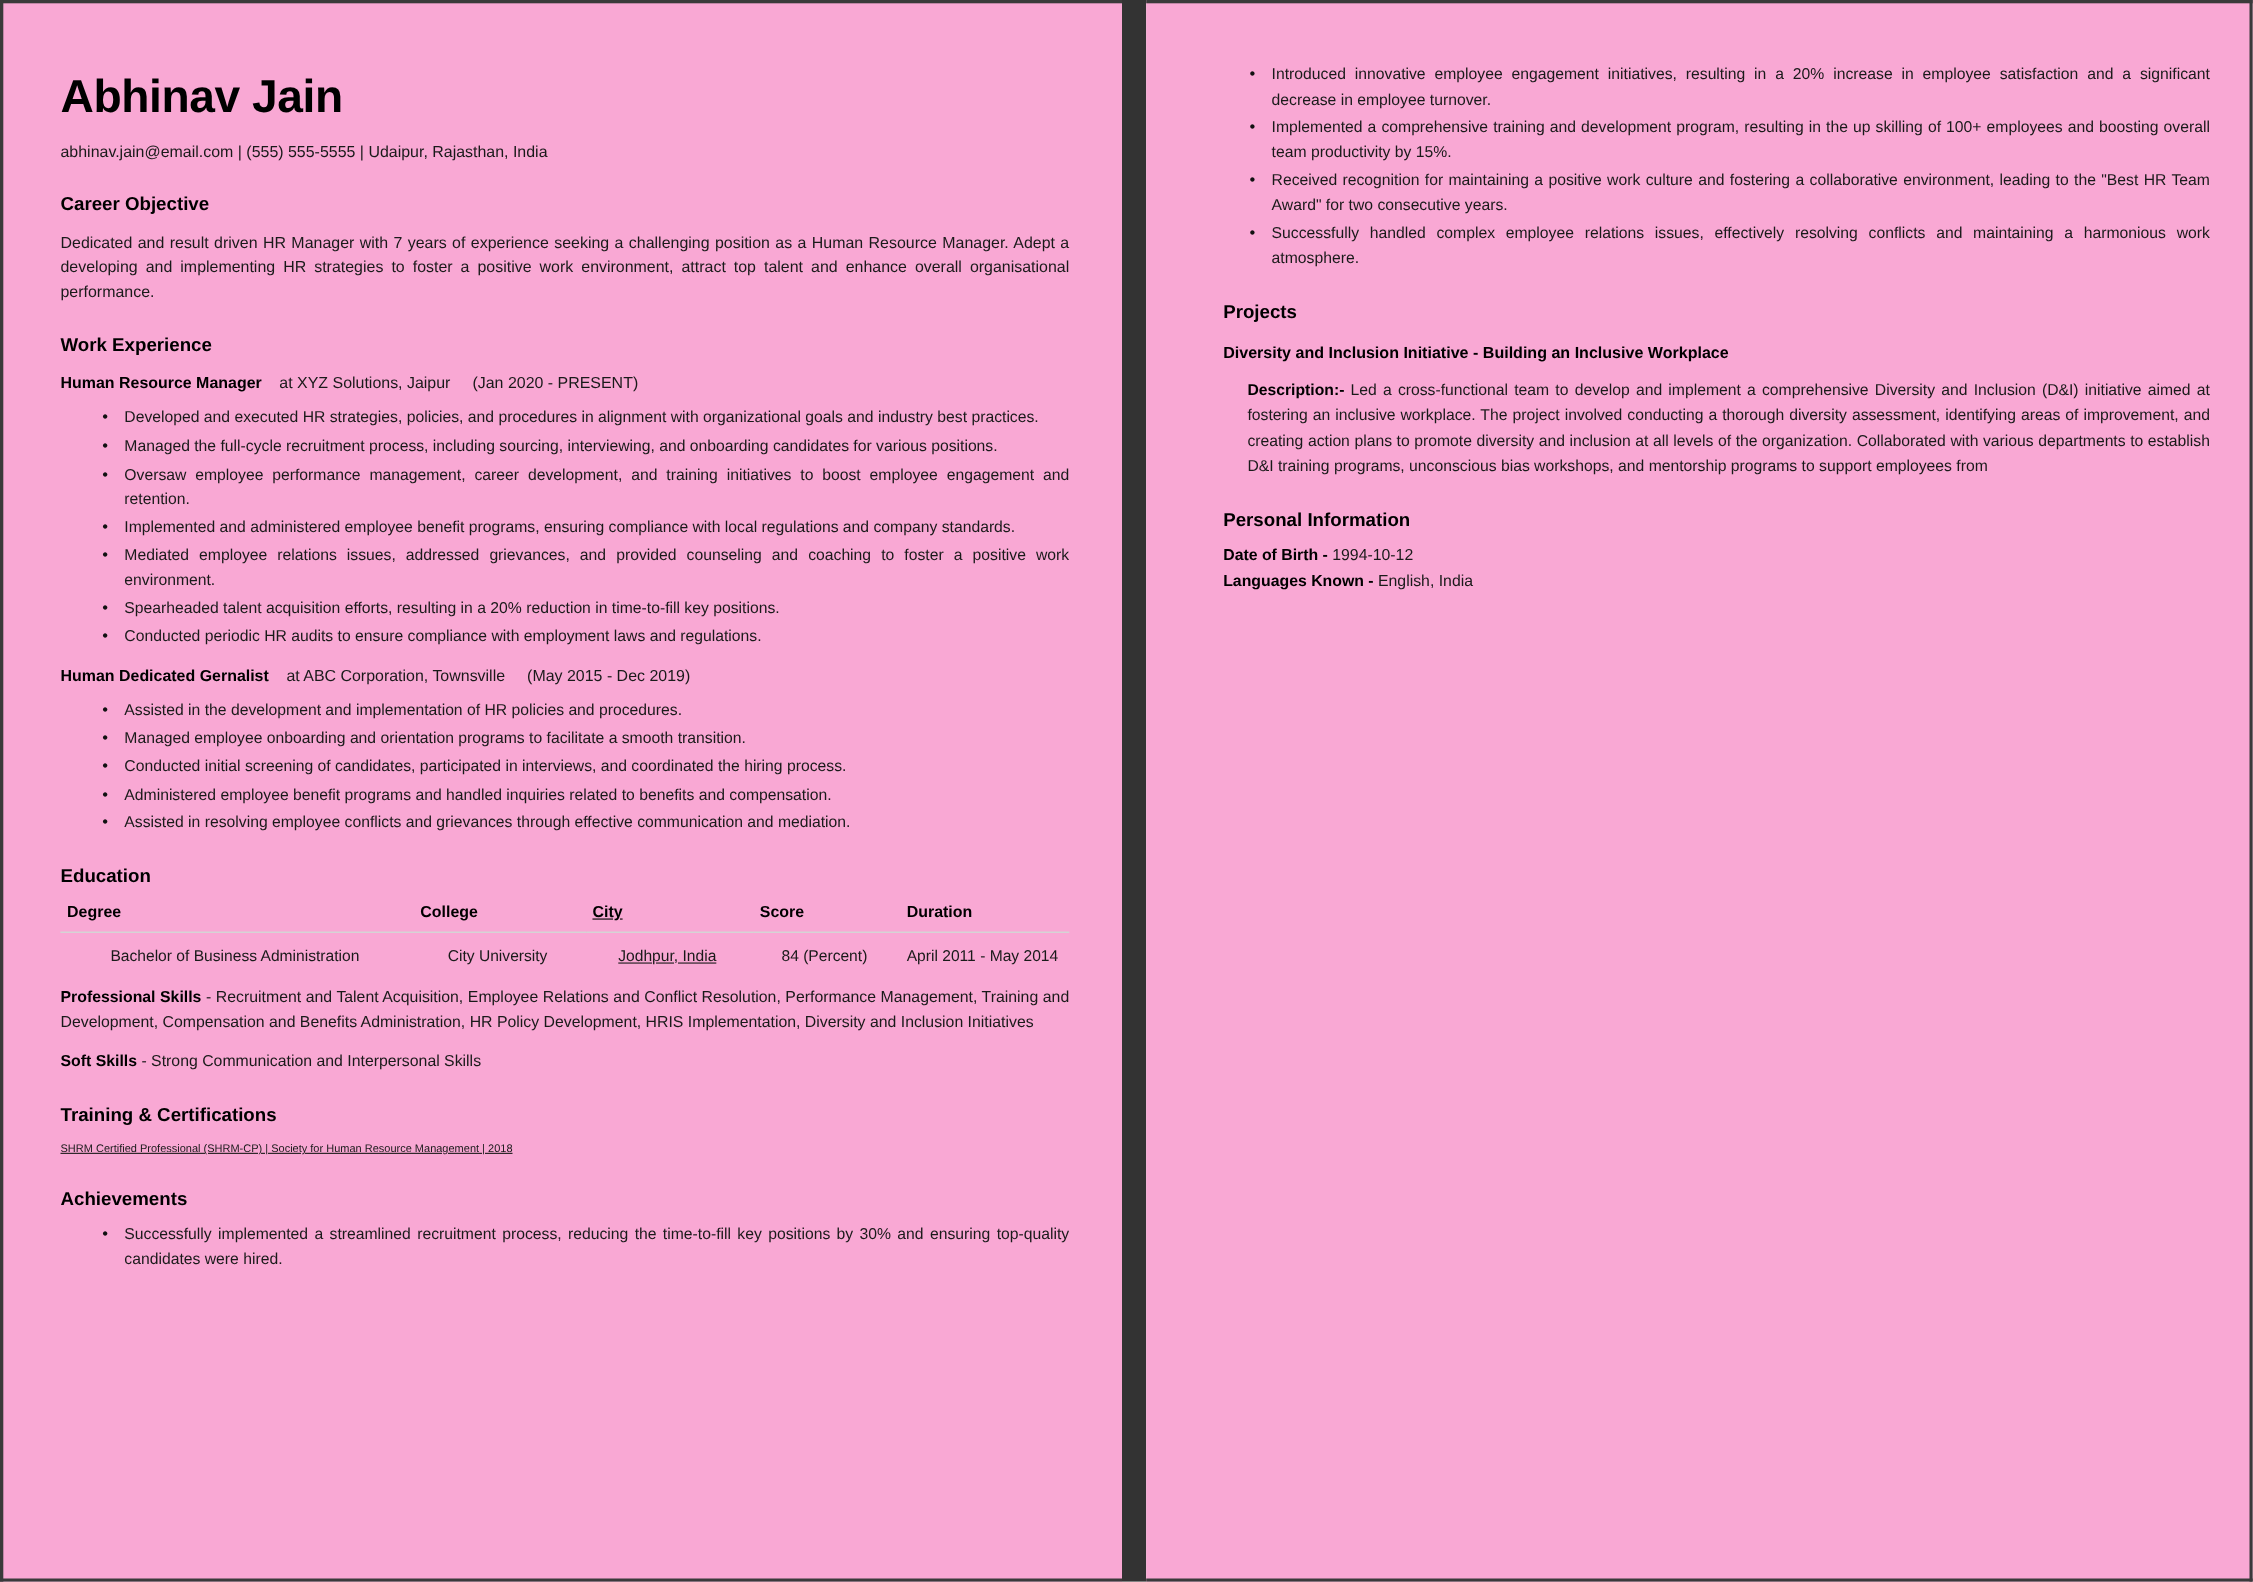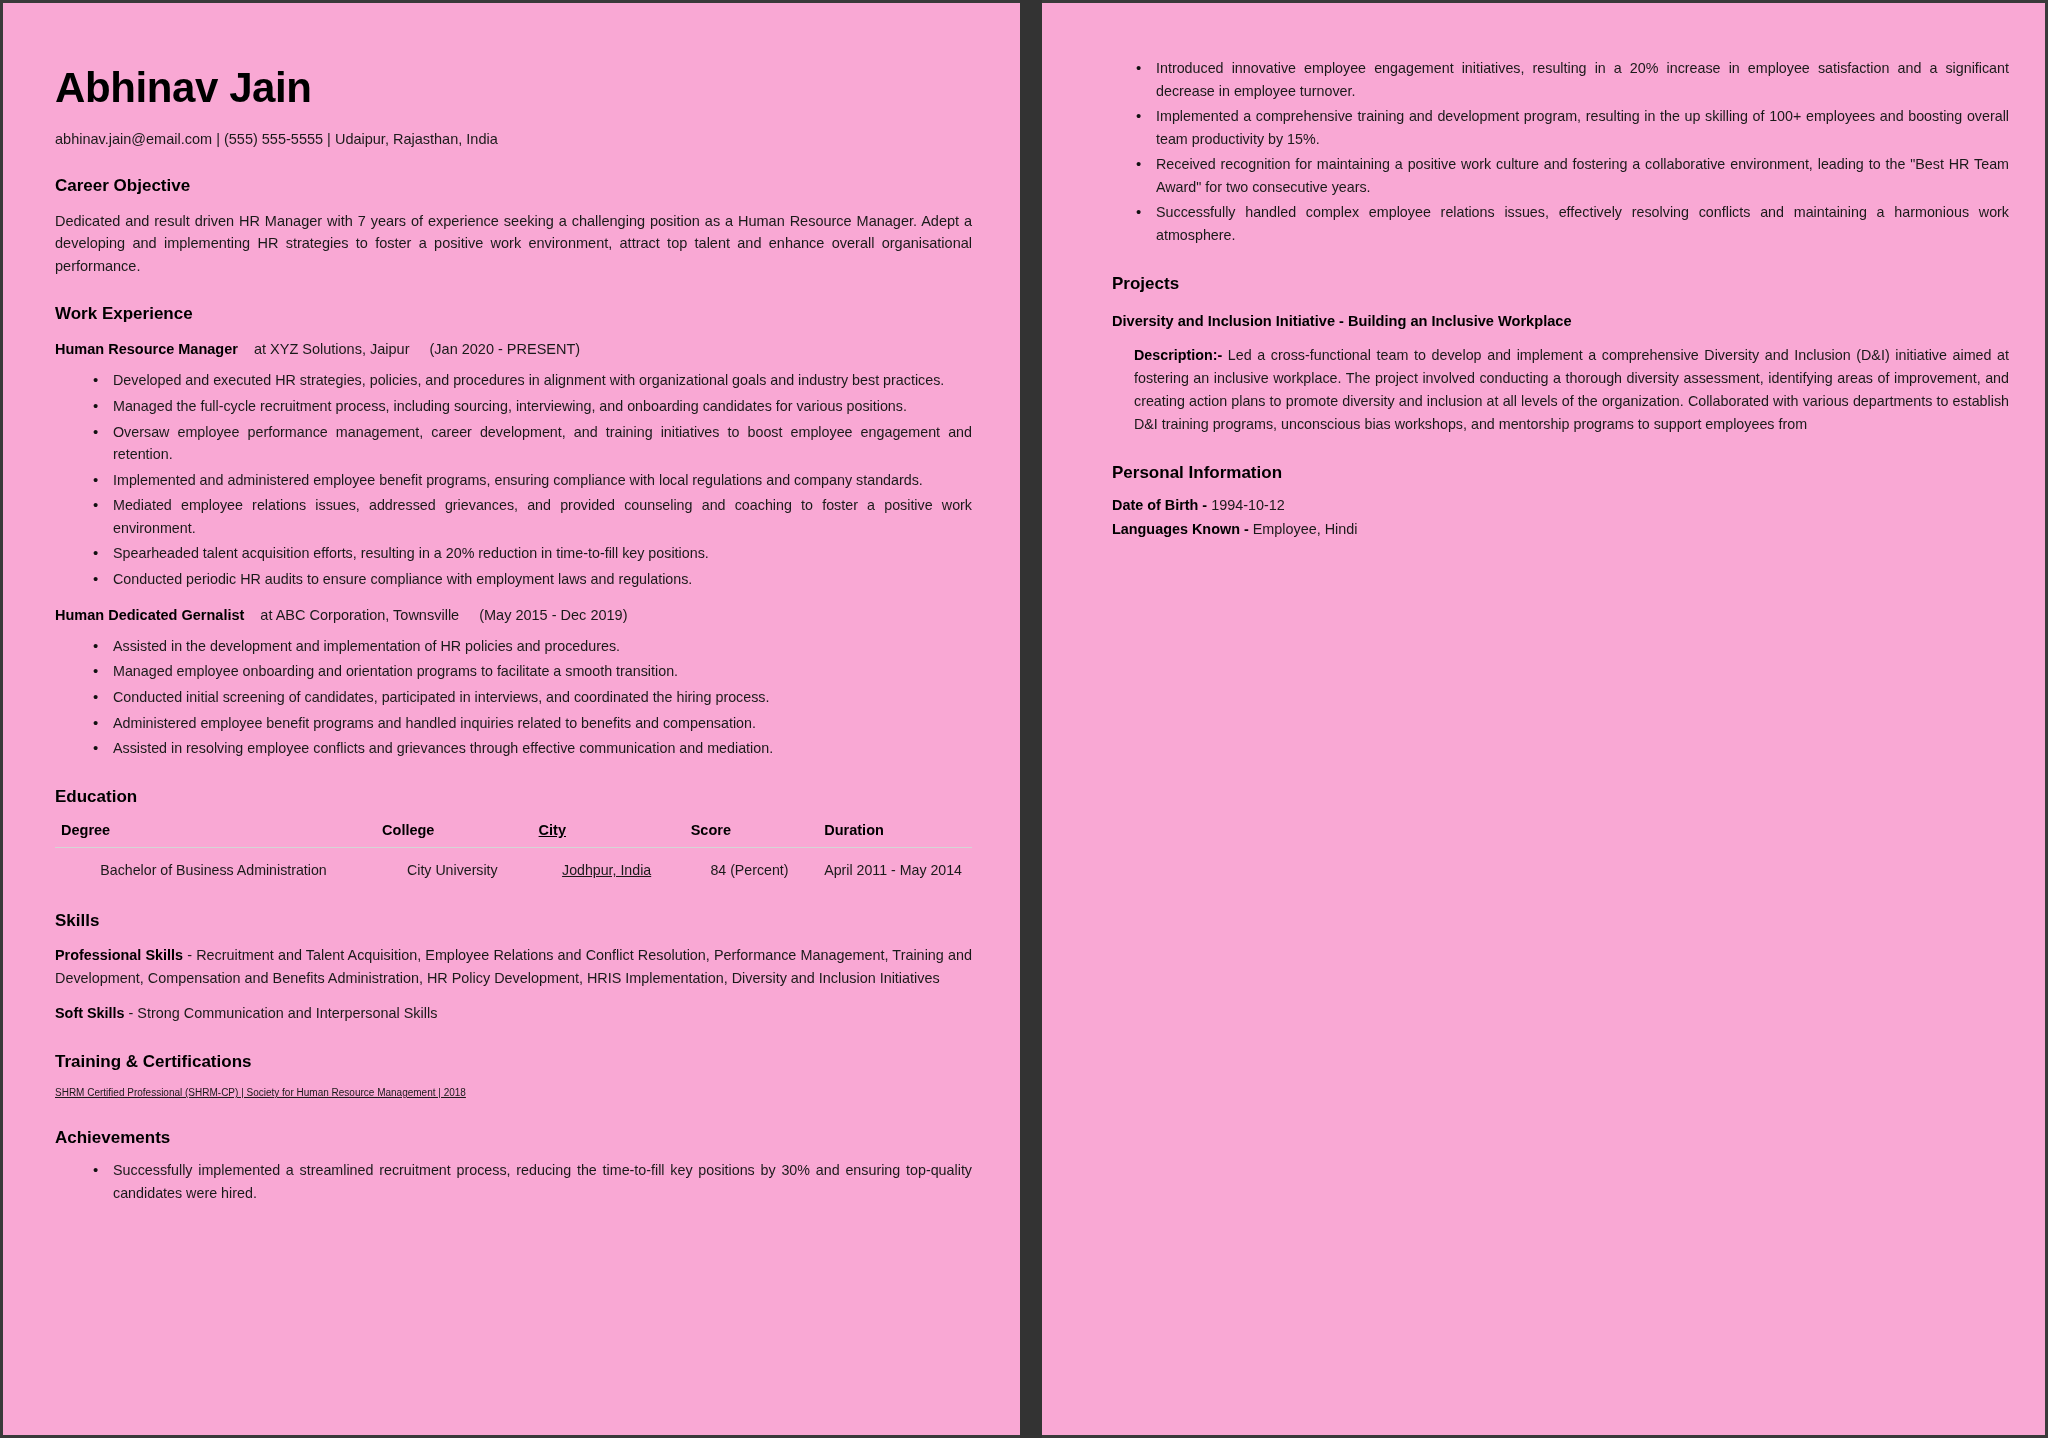--- a/index.html
+++ b/index.html
@@ -269,21 +269,20 @@
           <tr>
             <td class="col-degree">Bachelor of Business Administration</td>
             <td class="col-college">City University</td>
             <td class="col-city">Jodhpur, India</td>
             <td class="col-score">84 (Percent)</td>
             <td class="col-duration">April 2011 - May 2014</td>
           </tr>
         </tbody>
       </table>
 
-      <div class="section-heading">Skills</div>
       <p class="skill-block">
         <span class="skill-label">Professional Skills</span><span> - Recruitment and Talent Acquisition, Employee Relations and Conflict Resolution, Performance Management, Training and Development, Compensation and Benefits Administration, HR Policy Development, HRIS Implementation, Diversity and Inclusion Initiatives</span>
       </p>
       <p class="skill-block">
         <span class="skill-label">Soft Skills</span><span> - Strong Communication and Interpersonal Skills</span>
       </p>
 
       <div class="section-heading">Training &amp; Certifications</div>
       <p class="plain-line">SHRM Certified Professional (SHRM-CP) | Society for Human Resource Management | 2018</p>
 
@@ -311,19 +310,19 @@
       <div class="project-title">Diversity and Inclusion Initiative - Building an Inclusive Workplace</div>
       <p class="project-desc">
         <span class="desc-label">Description:-</span><span> Led a cross-functional team to develop and implement a comprehensive Diversity and Inclusion (D&amp;I) initiative aimed at fostering an inclusive workplace. The project involved conducting a thorough diversity assessment, identifying areas of improvement, and creating action plans to promote diversity and inclusion at all levels of the organization. Collaborated with various departments to establish D&amp;I training programs, unconscious bias workshops, and mentorship programs to support employees from</span>
       </p>
 
       <div class="section-heading">Personal Information</div>
       <div class="info-line">
         <span class="info-label">Date of Birth -</span><span> 1994-10-12</span>
       </div>
       <div class="info-line">
-        <span class="info-label">Languages Known -</span><span> Employee, Hindi</span>
+        <span class="info-label">Languages Known -</span><span> English, India</span>
       </div>
 
     </div>
   </div>
 
 </div>
 
 </body></html>

